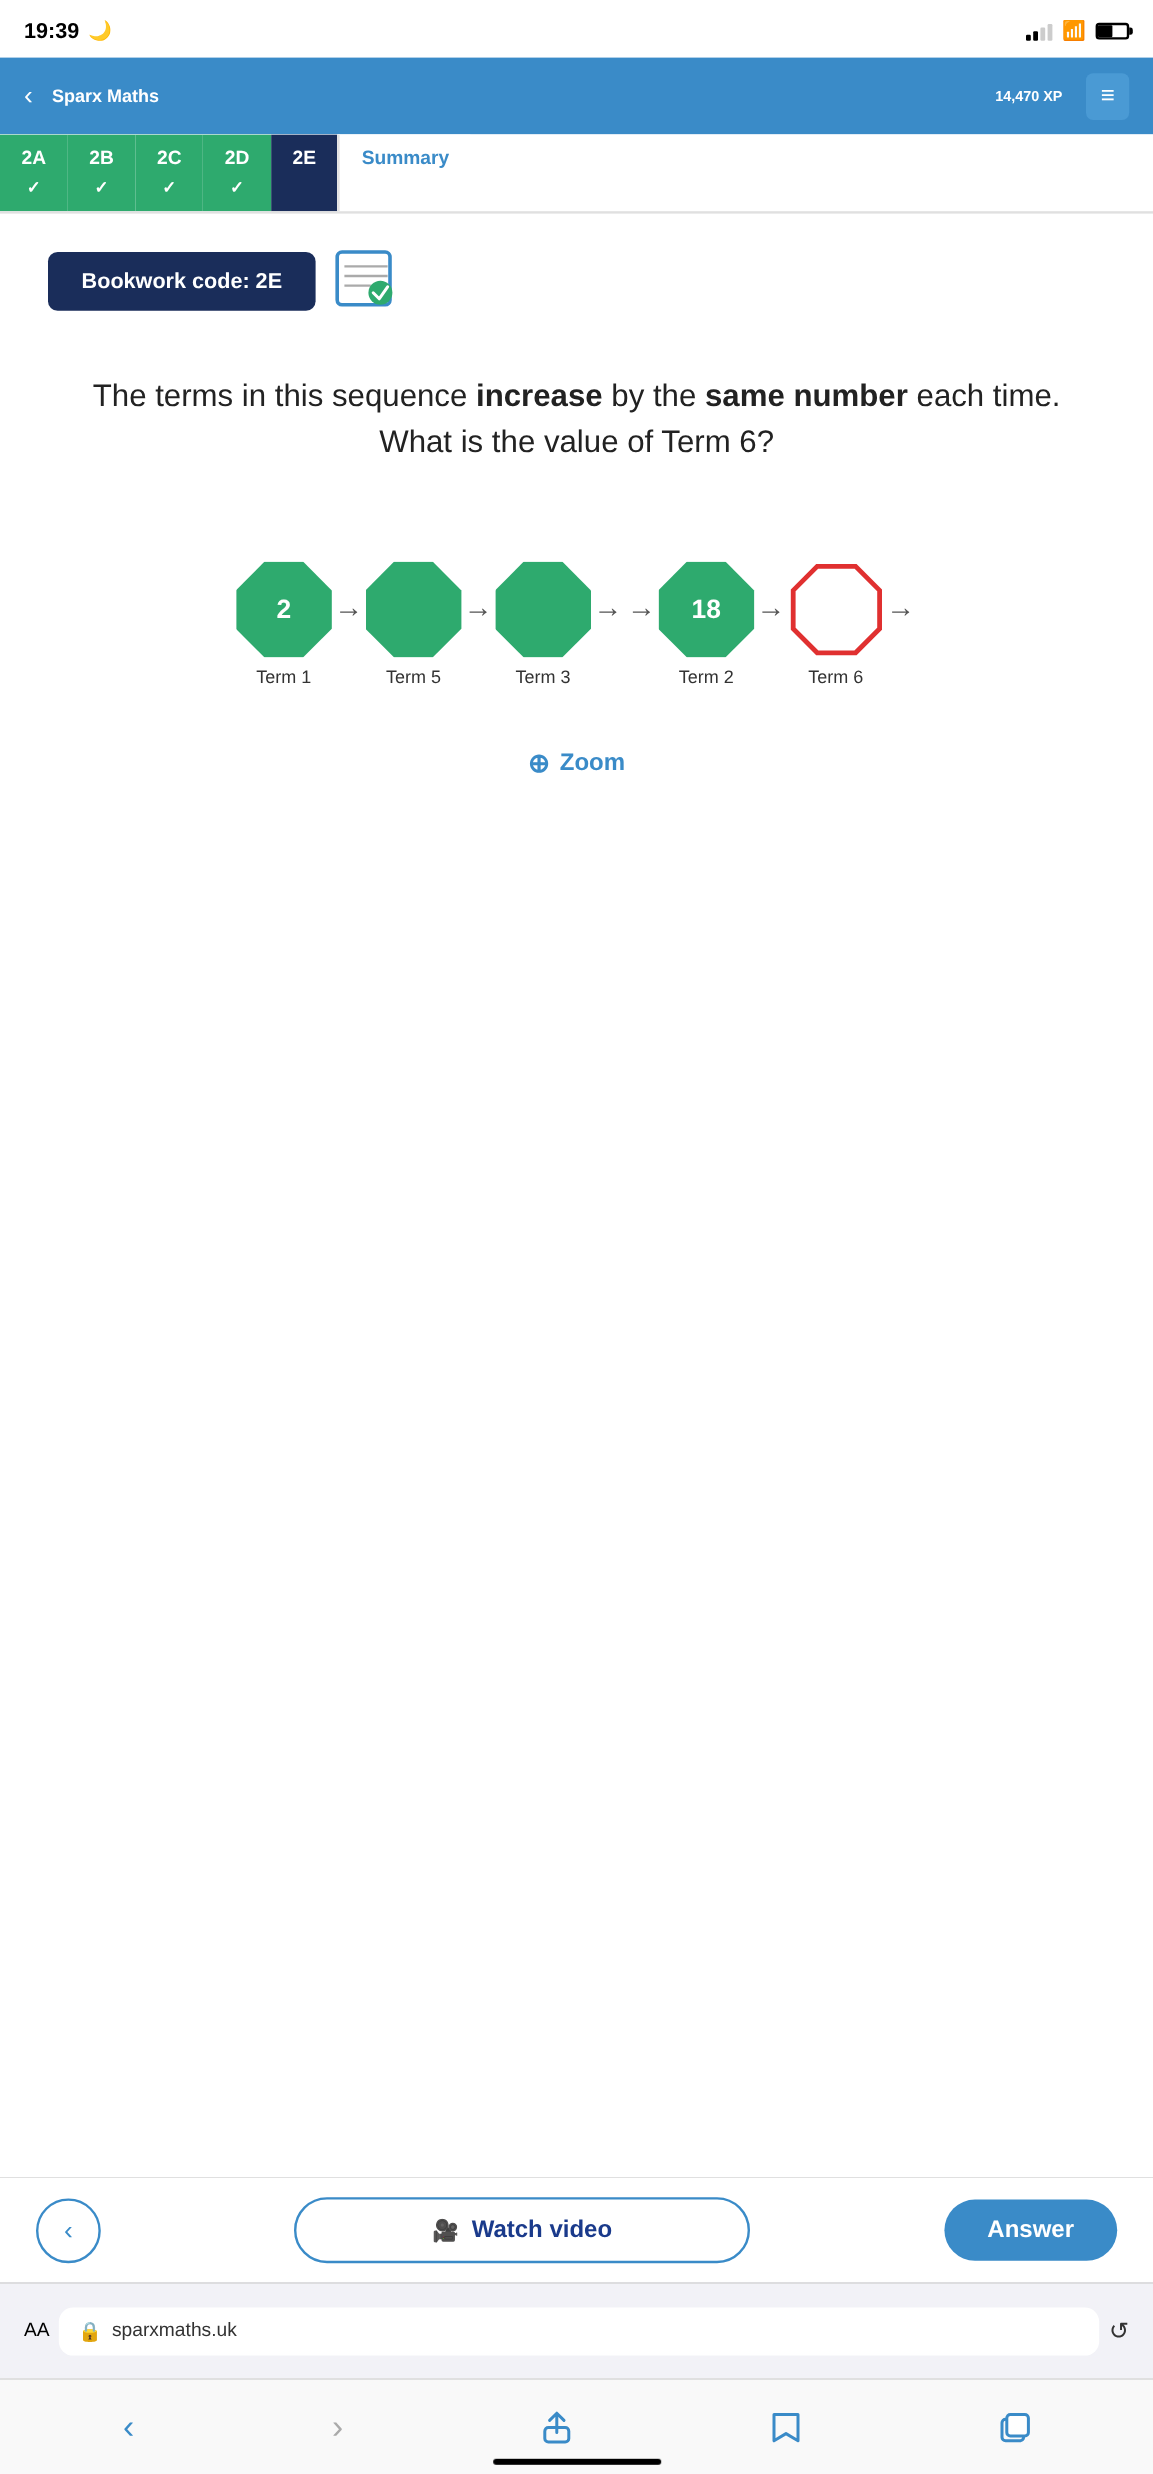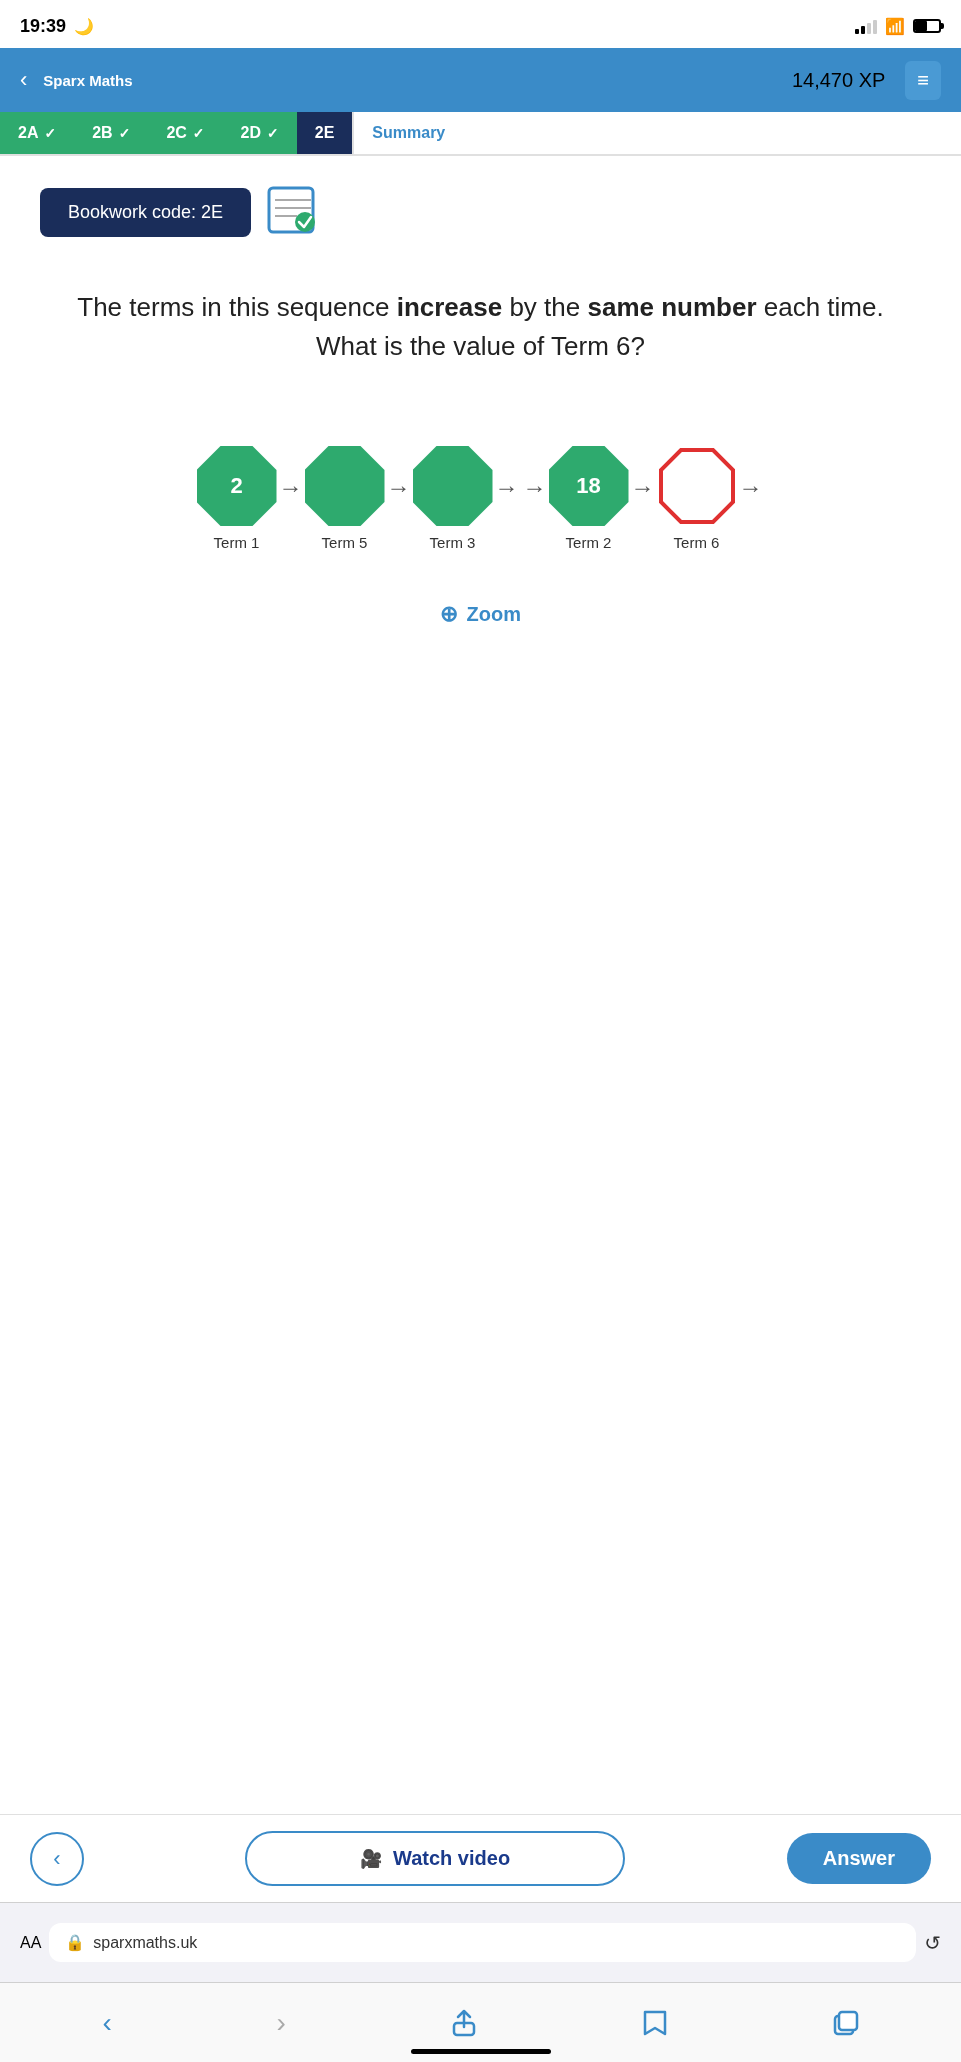--- a/index.html
+++ b/index.html
@@ -84,23 +84,23 @@
       margin-right: 16px;
       cursor: pointer;
     }
     .header-title {
       color: #fff;
       font-size: 15px;
       font-weight: 700;
       flex: 1;
     }
     .header-xp {
-      color: #000000;
-      font-size: 20px;
-      font-weight: 400;
+      color: #ffffff;
+      font-size: 12px;
+      font-weight: 700;
       margin-right: 20px;
     }
     .header-menu {
       color: #fff;
       font-size: 20px;
       cursor: pointer;
       background: #4a9ad4;
       padding: 8px 12px;
       border-radius: 6px;
     }
@@ -114,20 +114,21 @@
     }
     .tab {
       padding: 12px 18px;
       font-size: 16px;
       font-weight: 600;
       cursor: pointer;
       display: flex;
       align-items: center;
       gap: 6px;
       white-space: nowrap;
+      flex-direction: column;
     }
     .tab.completed {
       background: #2eaa6e;
       color: #fff;
     }
     .tab.active {
       background: #1a2d5a;
       color: #fff;
     }
     .tab.summary {
@@ -151,21 +152,21 @@
       align-items: center;
       gap: 16px;
       margin-bottom: 50px;
     }
     .bookwork-badge {
       background: #1a2d5a;
       color: #fff;
       padding: 14px 28px;
       border-radius: 8px;
       font-size: 18px;
-      font-weight: 400;
+      font-weight: 700;
     }
     .bookwork-icon {
       width: 52px;
       height: 52px;
       display: flex;
       align-items: center;
       justify-content: center;
       font-size: 32px;
     }
 

